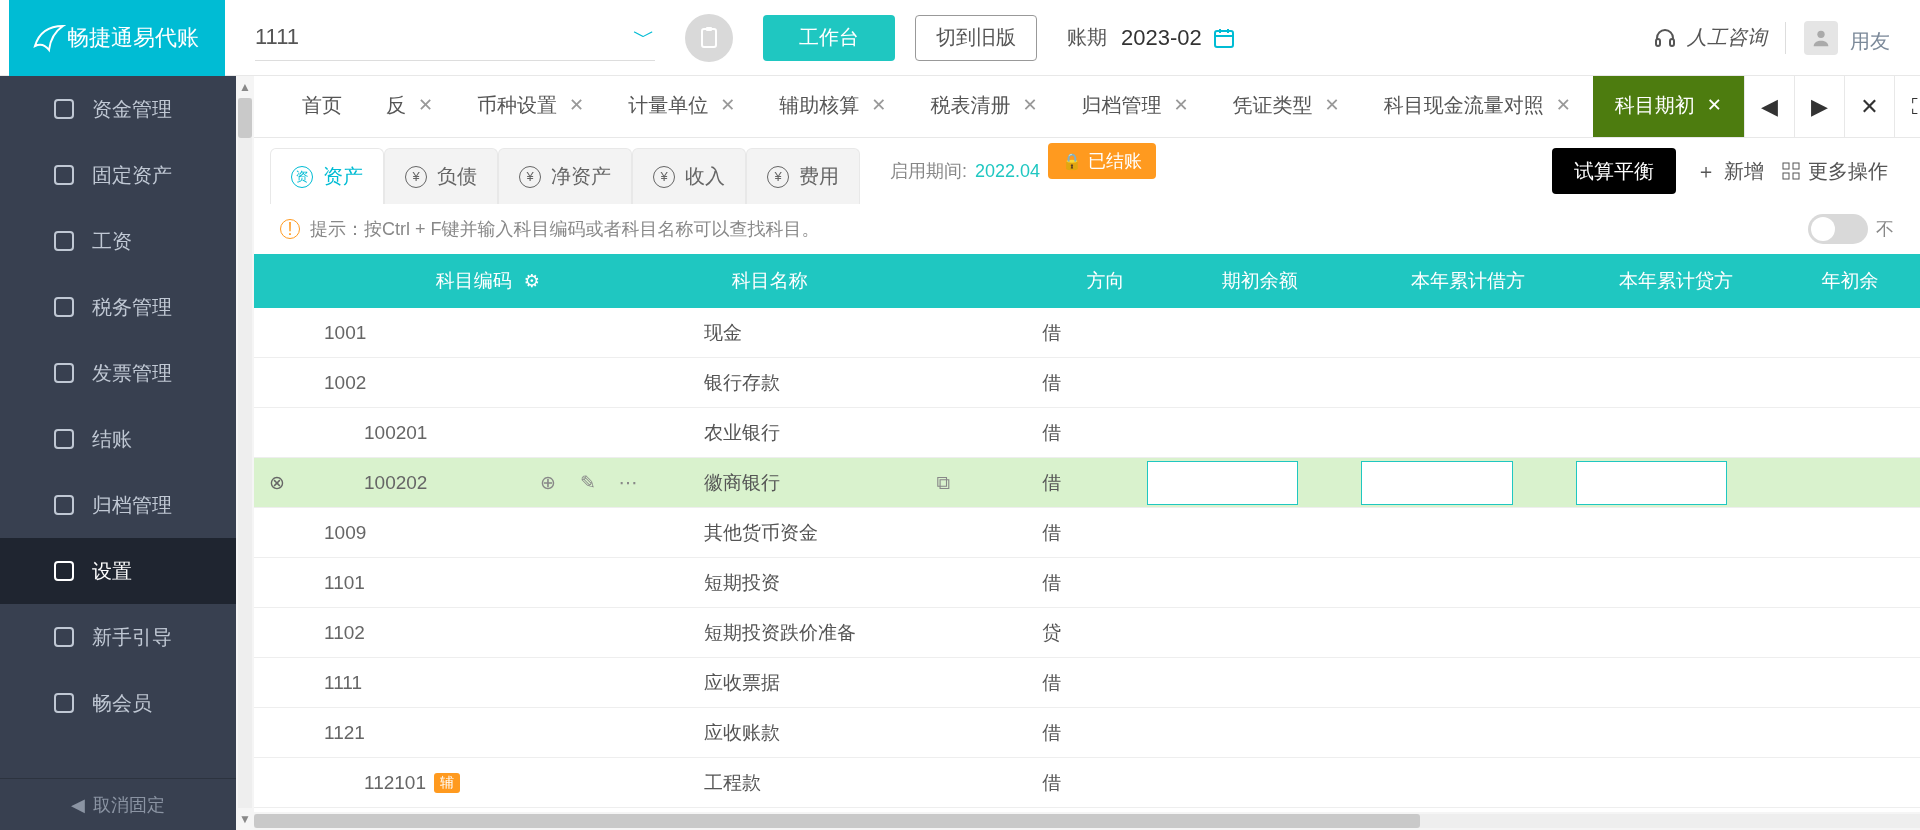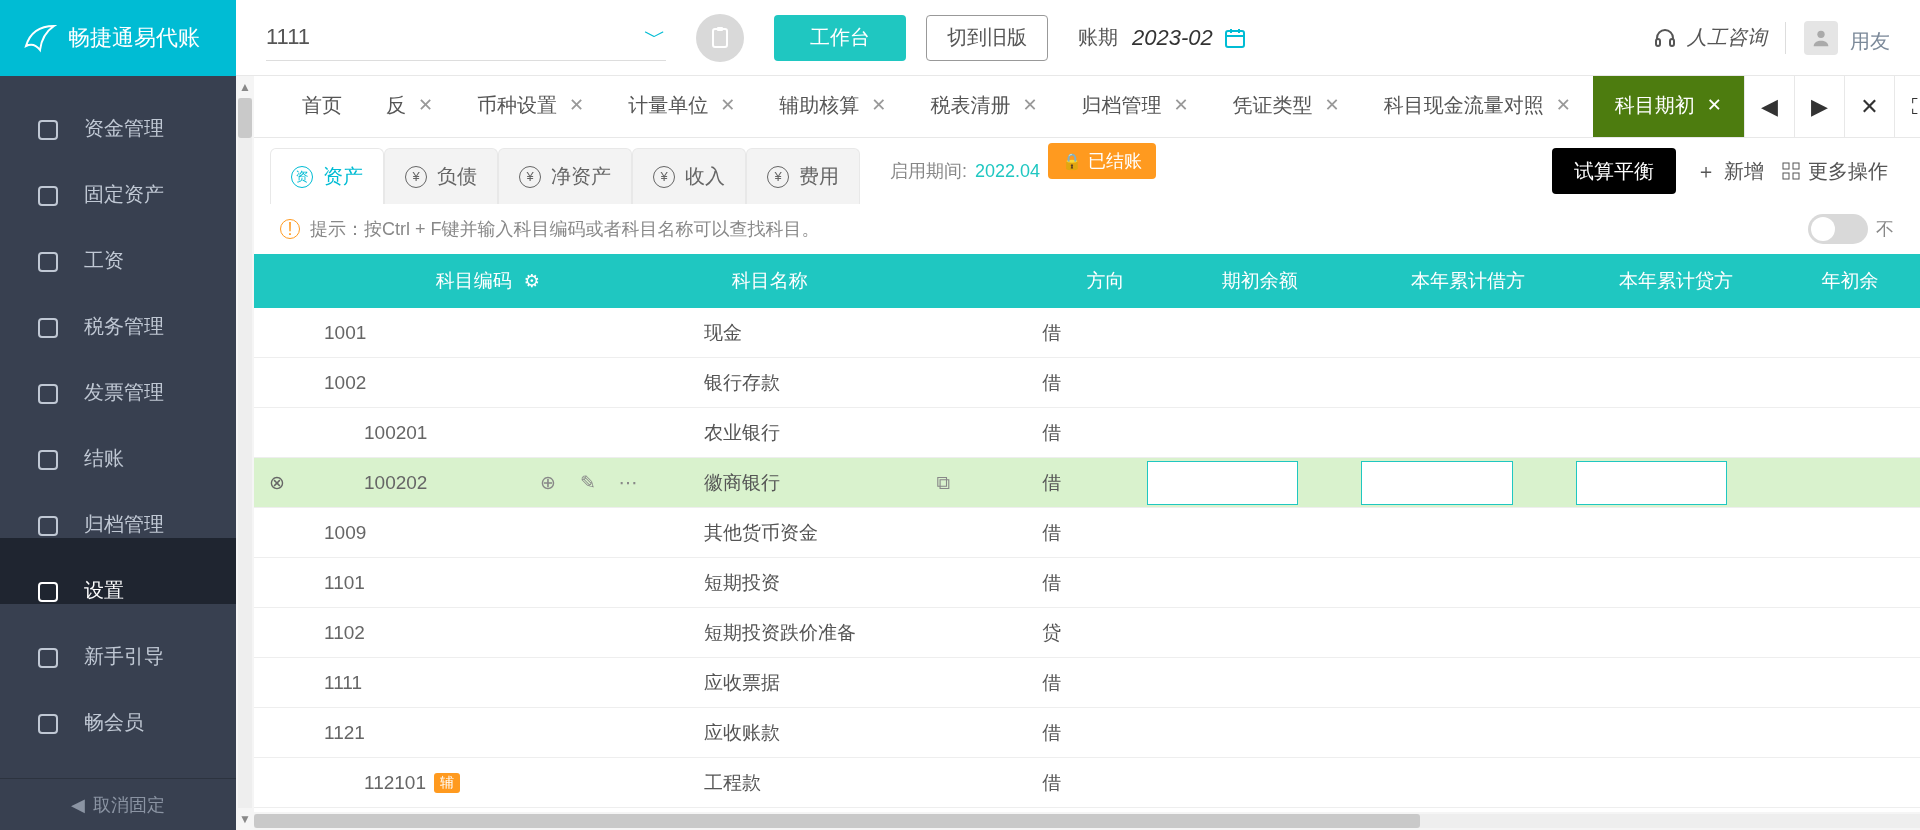--- a/index.html
+++ b/index.html
@@ -1,39 +1,39 @@
 <!DOCTYPE html>
 <html><head>
 <meta charset="utf-8">
 <style>
 * { margin:0; padding:0; box-sizing:border-box; font-family:"Microsoft YaHei","PingFang SC",sans-serif; }
 body { width:1920px; height:830px; overflow:hidden; background:#fff; display:flex; flex-direction:column; }
 
 
 .top-header { height:76px; background:#fff; display:flex; align-items:center; padding-right:30px; border-bottom:1px solid #e8e8e8; }
-.logo-zone { width:236px; height:76px; background:#00bcd4; display:flex; align-items:center; gap:10px; padding-left:22px; color:#fff; font-size:22px; font-weight:500; }
+.logo-zone { width:216px; height:76px; background:#00bcd4; display:flex; align-items:center; gap:0; padding-left:22px; color:#fff; font-size:22px; font-weight:500;margin-left:9px; }
 .logo-glyph svg { width:36px; height:36px; }
 .entity-select { margin-left:30px; width:400px; height:46px; border:none; border-bottom:1px solid #ddd; display:flex; align-items:center; justify-content:space-between; font-size:22px; color:#555; cursor:pointer; }
 .chevron { color:#00bcd4; font-size:22px; }
 .round-btn { width:48px; height:48px; border-radius:50%; background:#d9d9d9; margin-left:30px; display:flex; align-items:center; justify-content:center; color:#fff; cursor:pointer; }
 .workbench-btn { margin-left:30px; padding:0 36px; height:46px; background:#1fc7c1; color:#fff; font-size:20px; border-radius:4px; display:flex; align-items:center; cursor:pointer; }
 .switch-old-btn { margin-left:20px; padding:0 20px; height:46px; border:1px solid #999; color:#555; font-size:20px; border-radius:4px; display:flex; align-items:center; cursor:pointer; }
 .period-lbl { margin-left:30px; font-size:20px; color:#555; }
-.period-val { margin-left:14px; font-size:22px; color:#333;font-style:italic; }
+.period-val { margin-left:14px; font-size:22px; color:#333; }
 .period-cal { margin-left:10px; color:#00bcd4; cursor:pointer; }
 .spacer { flex:1; }
 .help-link { display:flex; align-items:center; gap:10px; font-size:20px; color:#555; cursor:pointer; padding:0 18px;font-style:italic; }
 .divider-v { width:1px; height:32px; background:#ddd; }
 .user-block { display:flex; align-items:flex-end; gap:12px; font-size:20px; color:#7b8999; margin-left:18px; }
 .avatar { width:34px; height:34px; background:#e5e5e5; border-radius:4px; display:flex; align-items:center; justify-content:center; color:#aaa; }
 
 
 .body { flex:1; display:flex; min-height:0; }
 .sidebar { width:236px; background:#384050; color:#c0c8d4; display:flex; flex-direction:column; font-size:20px; }
-.sidebar-item { height:66px; display:flex; align-items:flex-end; gap:24px; padding-left:36px; cursor:pointer; }
+.sidebar-item { height:66px; display:flex; align-items:center; gap:16px; padding-left:52px; cursor:pointer; }
 .sidebar-item.active { background:#1f2530; color:#fff; }
 .sidebar-icon { width:24px; height:24px; display:flex; align-items:center; justify-content:center; }
 .sidebar-footer { margin-top:auto; height:52px; display:flex; align-items:center; justify-content:center; gap:8px; color:#8b94a3; cursor:pointer; font-size:18px; border-top:1px solid #2c333f; }
 
 .thin-scroll { width:18px; background:#f5f5f5; display:flex; flex-direction:column; align-items:center; }
 .thin-scroll .up,.thin-scroll .dn{ font-size:12px; color:#888; padding:4px 0; cursor:pointer;}
 .thin-scroll .track{ flex:1; width:14px; background:#eee; position:relative;}
 .thin-scroll .thumb{ position:absolute; left:0; right:0; top:0; height:40px; background:#c9c9c9; border-radius:3px;}
 
 .main { flex:1; display:flex; flex-direction:column; min-width:0; }

